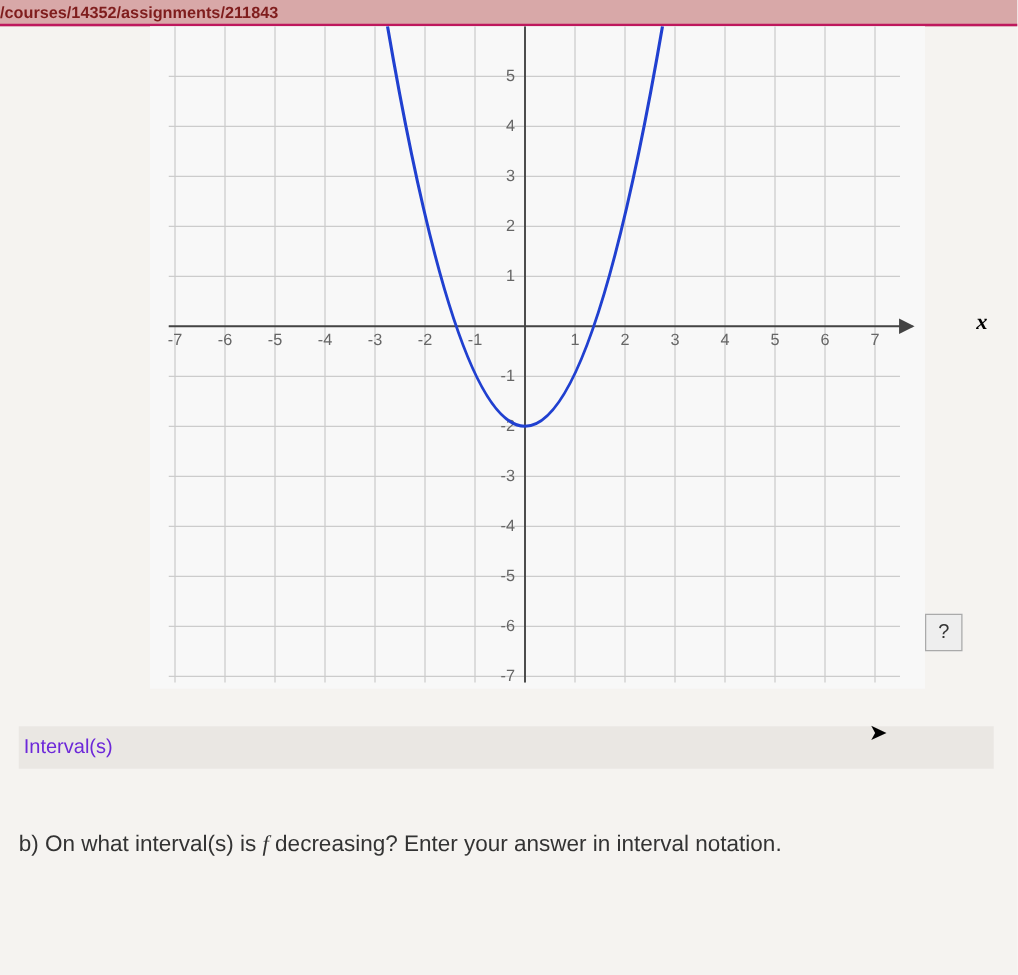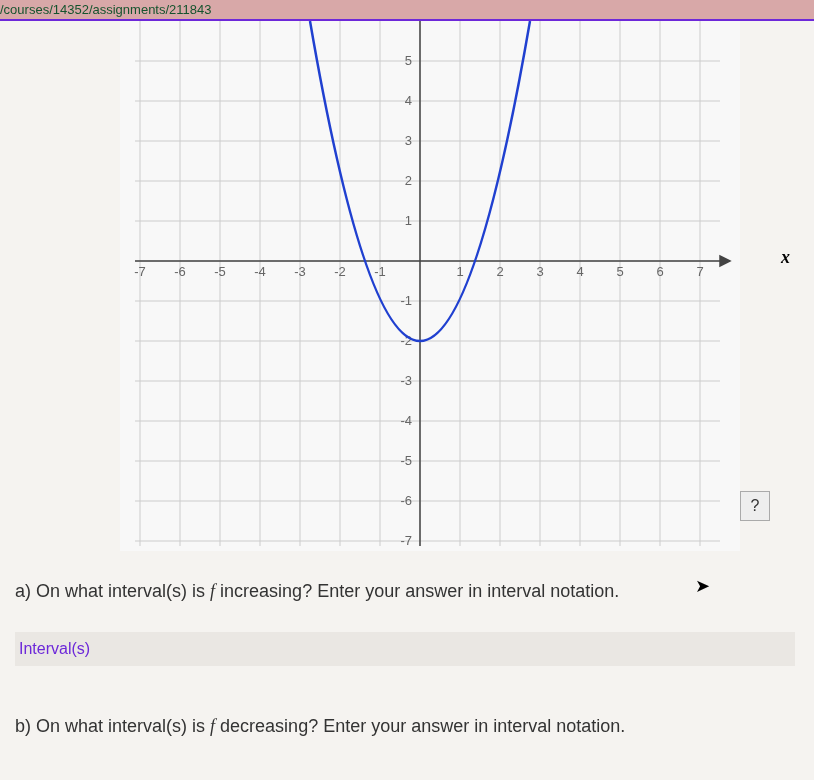--- a/index.html
+++ b/index.html
@@ -10,24 +10,25 @@
     body {
       font-family: Arial, sans-serif;
       background: #f5f3f0;
       width: 814px;
       height: 780px;
       overflow: hidden;
       position: relative;
     }
     .url-bar {
       background: #d8a8a8;
-      color: #14532d;
+      color: #7f1d1d;
       padding: 2px 0 2px 0;
       font-size: 13px;
-      border-bottom: 2px solid #6d28d9;
+      border-bottom: 2px solid #be185d;
+      font-weight: bold;
     }
     .content {
       padding: 0;
     }
     .chart-container {
       position: relative;
       width: 620px;
       height: 530px;
       margin-left: 120px;
       background: #f8f8f8;
@@ -177,23 +178,20 @@
       <path d="M 190,0 
                Q 300,640 410,0" stroke="#2040d0" stroke-width="2.5" fill="none"></path>
 
     </svg>
 
     <div class="x-label-italic">x</div>
 
     <div class="help-button">?</div>
   </div>
 
-  <div class="question">
-    <span>a) On what interval(s) is </span><span class="f-italic">f</span><span> increasing? Enter your answer in interval notation.</span>
-  </div>
 
   <span class="cursor-icon">➤</span>
 
   <div class="input-field">Interval(s)</div>
 
   <div class="question" style="margin-top:50px;">
     <span>b) On what interval(s) is </span><span class="f-italic">f</span><span> decreasing? Enter your answer in interval notation.</span>
   </div>
 </div>
 

